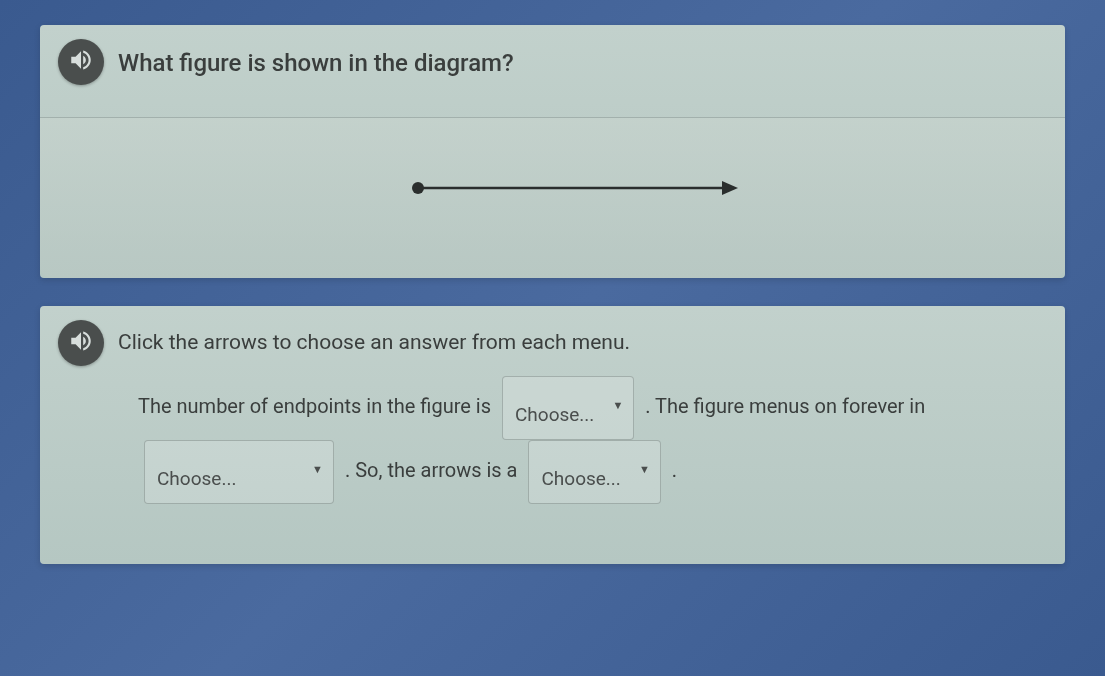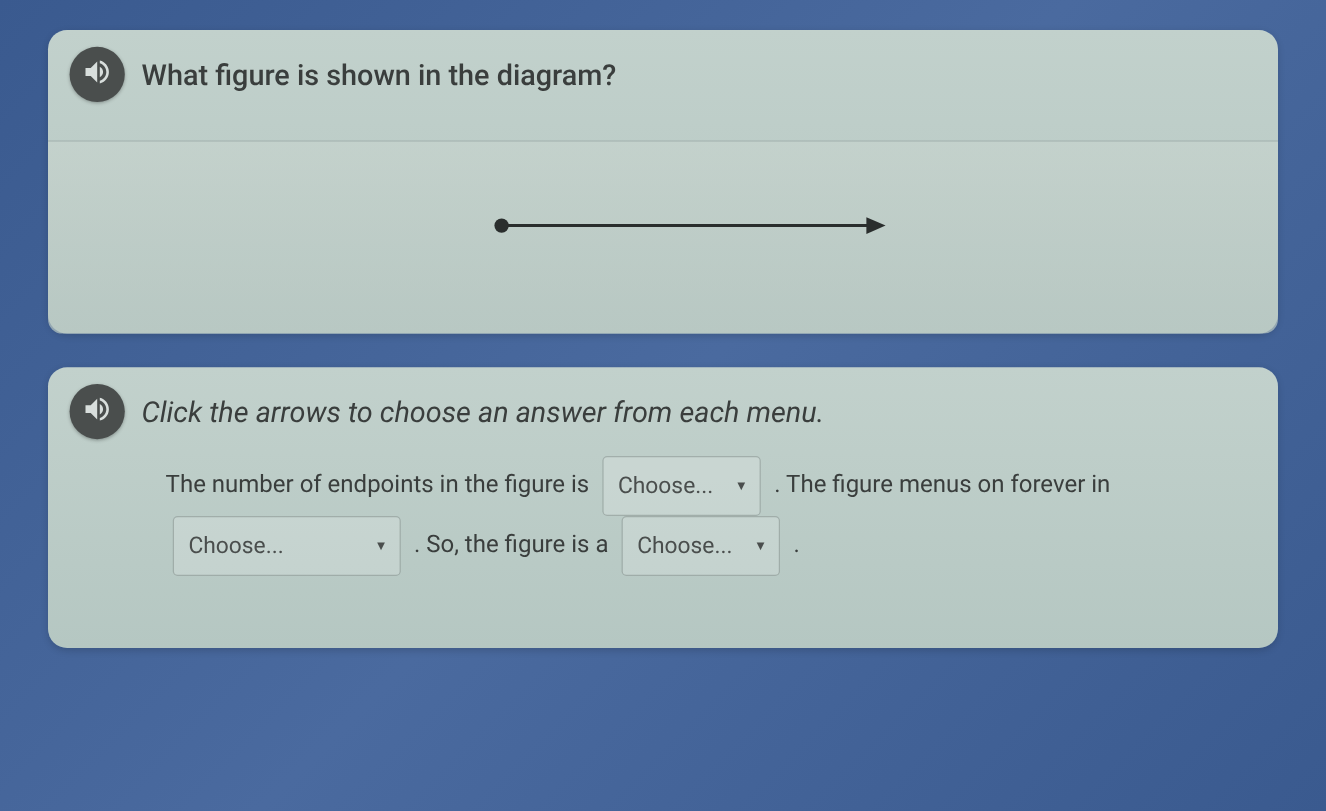--- a/index.html
+++ b/index.html
@@ -12,21 +12,21 @@
       height: 676px;
       background: linear-gradient(135deg, #3a5a8f 0%, #4a6a9f 50%, #3a5a8f 100%);
       font-family: -apple-system, BlinkMacSystemFont, "Segoe UI", Roboto, sans-serif;
       padding: 25px 40px;
       overflow: hidden;
       position: relative;
     }
     .card {
       background: #b8c9c7;
       background: linear-gradient(to bottom, #c2d1cc 0%, #b5c7c2 100%);
-      border-radius: 16px;
+      border-radius: 4px;
       position: relative;
       margin-bottom: 28px;
       box-shadow: 0 2px 6px rgba(0,0,0,0.15);
     }
     .card-header {
       padding: 24px 28px 22px 78px;
       border-bottom: 1px solid rgba(100,110,108,0.3);
       position: relative;
     }
     .card-question .card-body-diagram {
@@ -64,41 +64,40 @@
     }
     .question-sub {
       font-size: 22px;
       color: #3a3e3d;
       font-weight: 400;
     }
     .diagram-svg {
       display: block;
     }
     .answer-instruction {
-      font-size: 24px;
+      font-size: 21px;
       color: #3a3e3d;
       font-weight: 400;
       padding: 24px 28px 12px 78px;
-      font-style: italic;
     }
     .answer-text {
       font-size: 20px;
       color: #3a3e3d;
       line-height: 2.2;
       padding: 10px 28px 60px 78px;
       margin-left: 20px;
     }
     .answer-line {
       display: block;
     }
     .dropdown {
       display: inline-flex;
-      align-items: center;
+      align-items: flex-start;
       gap: 10px;
-      padding: 3px 10px 3px 12px;
+      padding: 17px 10px 3px 12px;
       background: rgba(255,255,255,0.18);
       border: 1px solid rgba(90,100,98,0.35);
       border-radius: 4px;
       color: #4a4e4d;
       font-size: 19px;
       cursor: pointer;
       margin: 0 6px;
       vertical-align: middle;
       min-width: 130px;
       justify-content: space-between;
@@ -154,21 +153,21 @@
         <span>Choose...</span>
         <span class="caret">▼</span>
       </span>
       <span>. The figure menus on forever in</span>
     </span>
     <span class="answer-line">
       <span class="dropdown dropdown-wide">
         <span>Choose...</span>
         <span class="caret">▼</span>
       </span>
-      <span>. So, the figure is a</span>
+      <span>. So, the arrows is a</span>
       <span class="dropdown">
         <span>Choose...</span>
         <span class="caret">▼</span>
       </span>
       <span>.</span>
     </span>
   </div>
 </div>
 
 </body></html>

